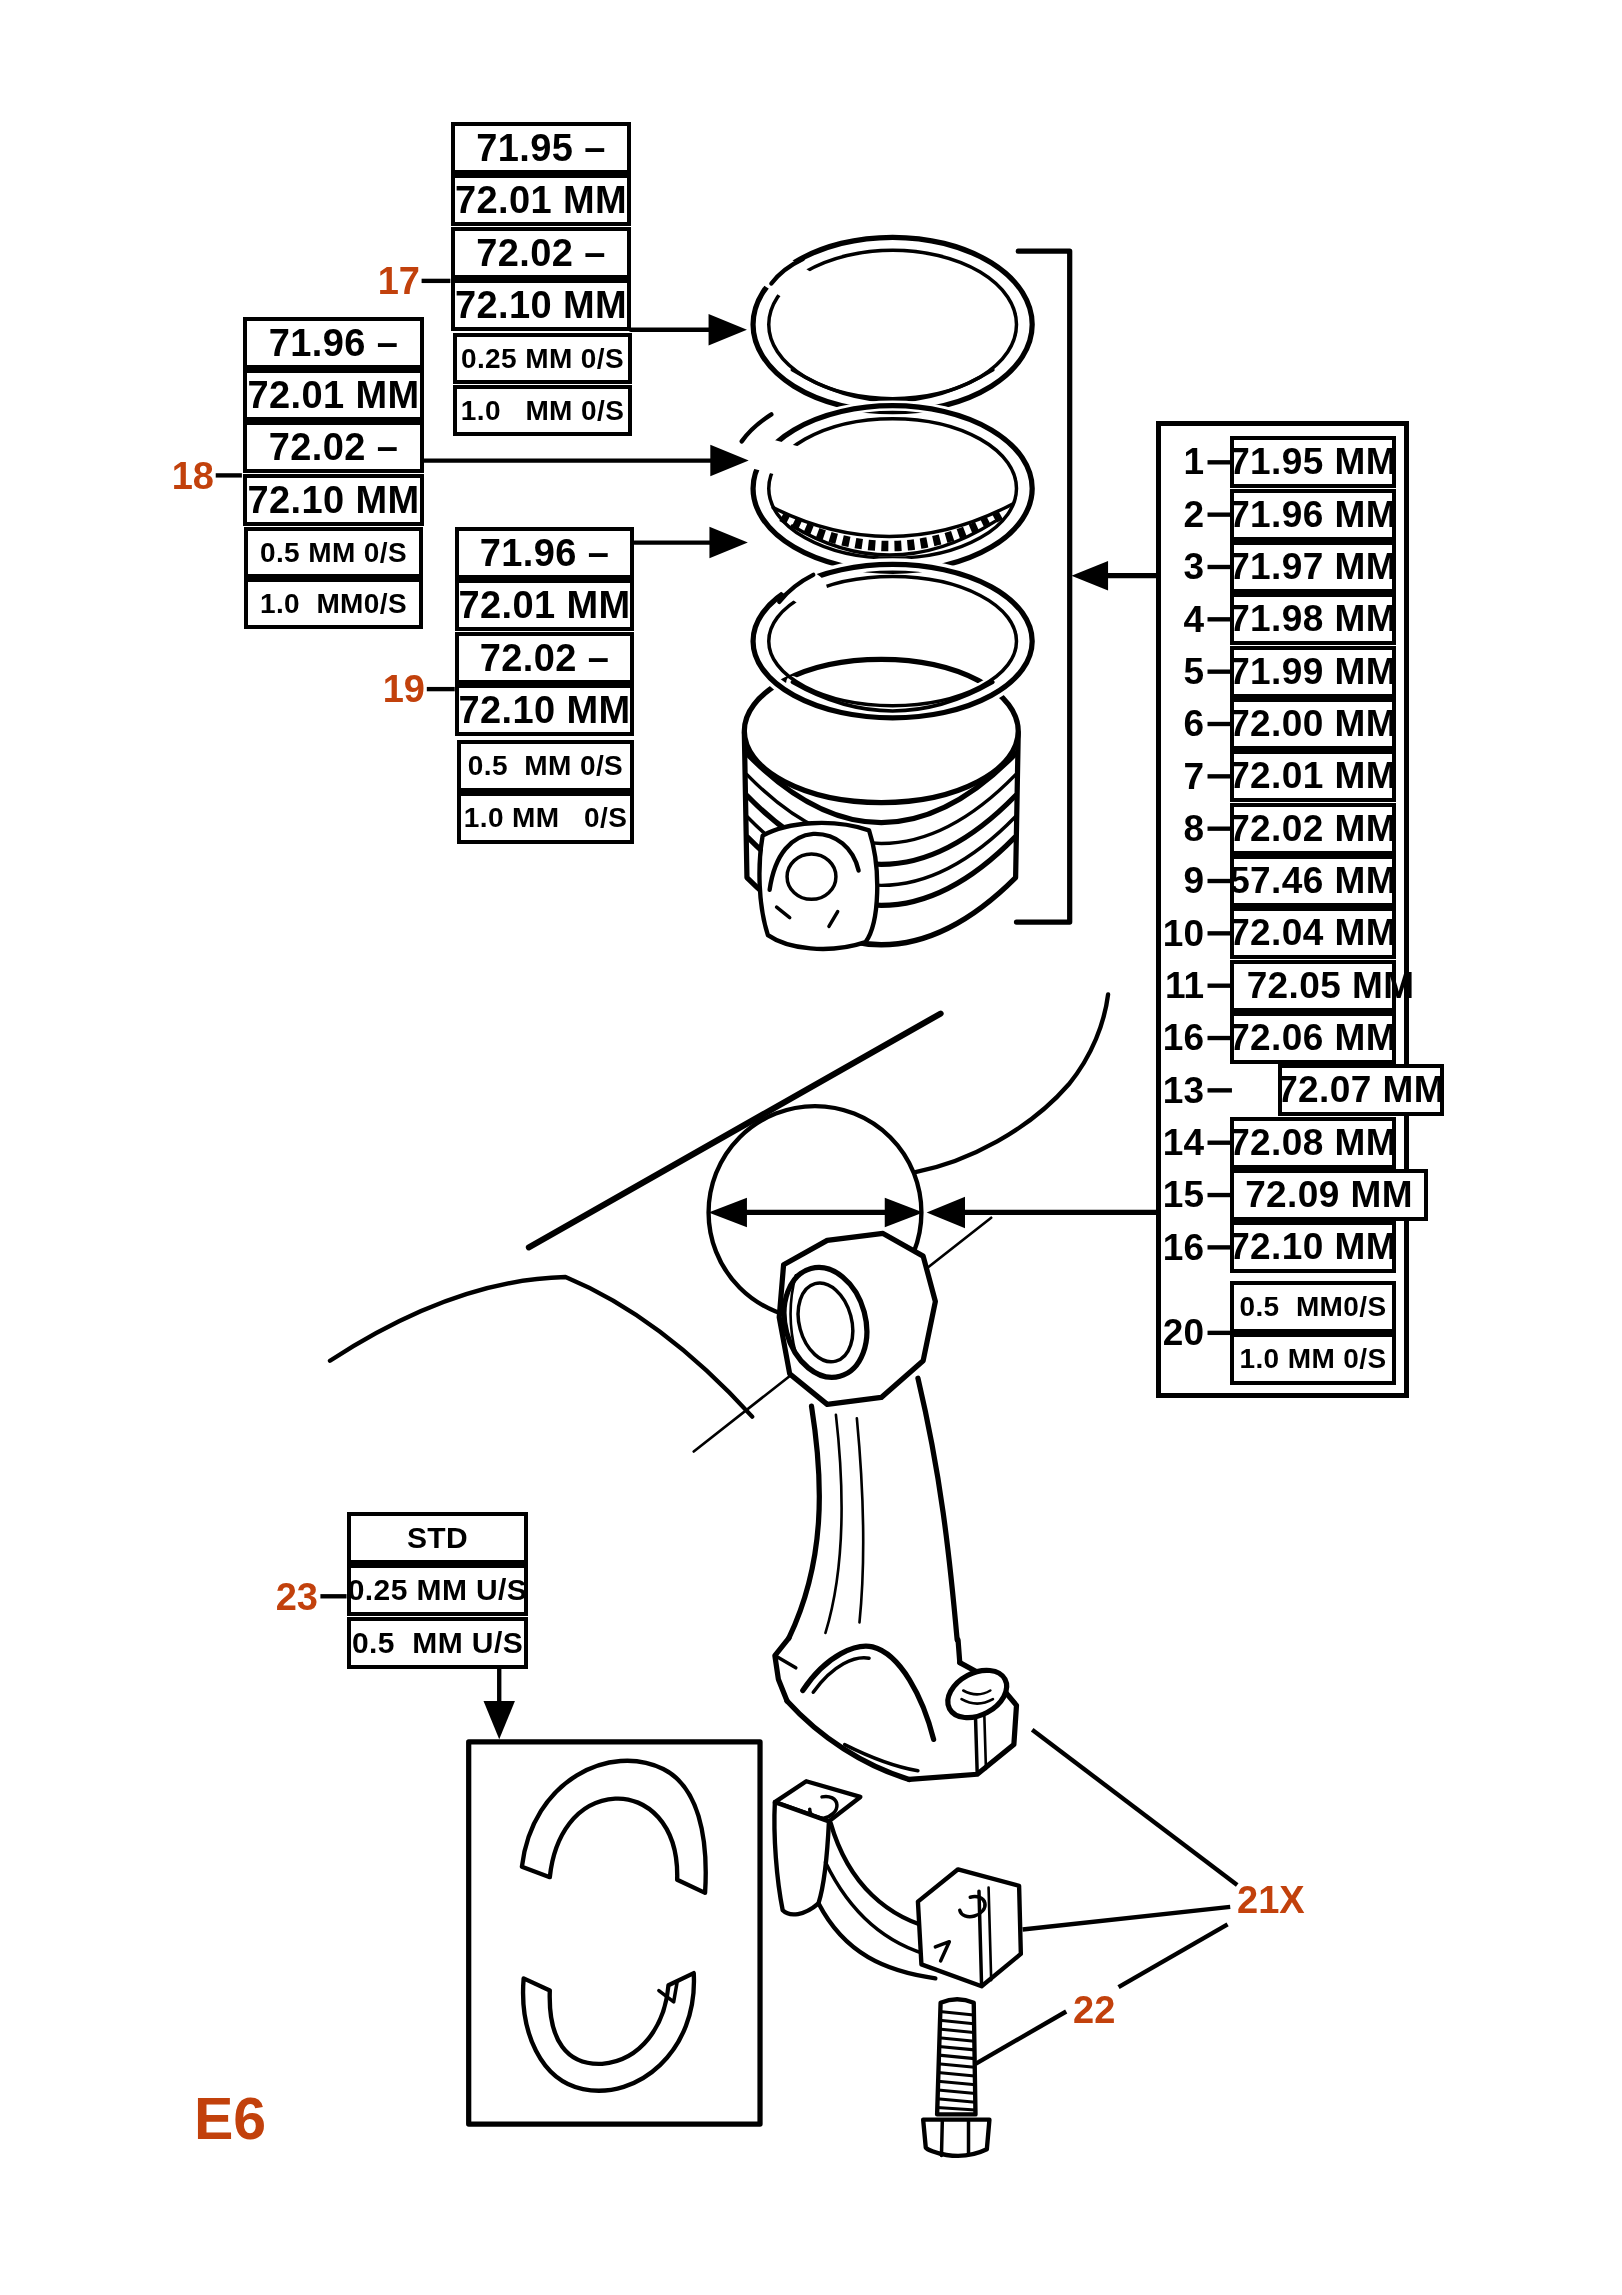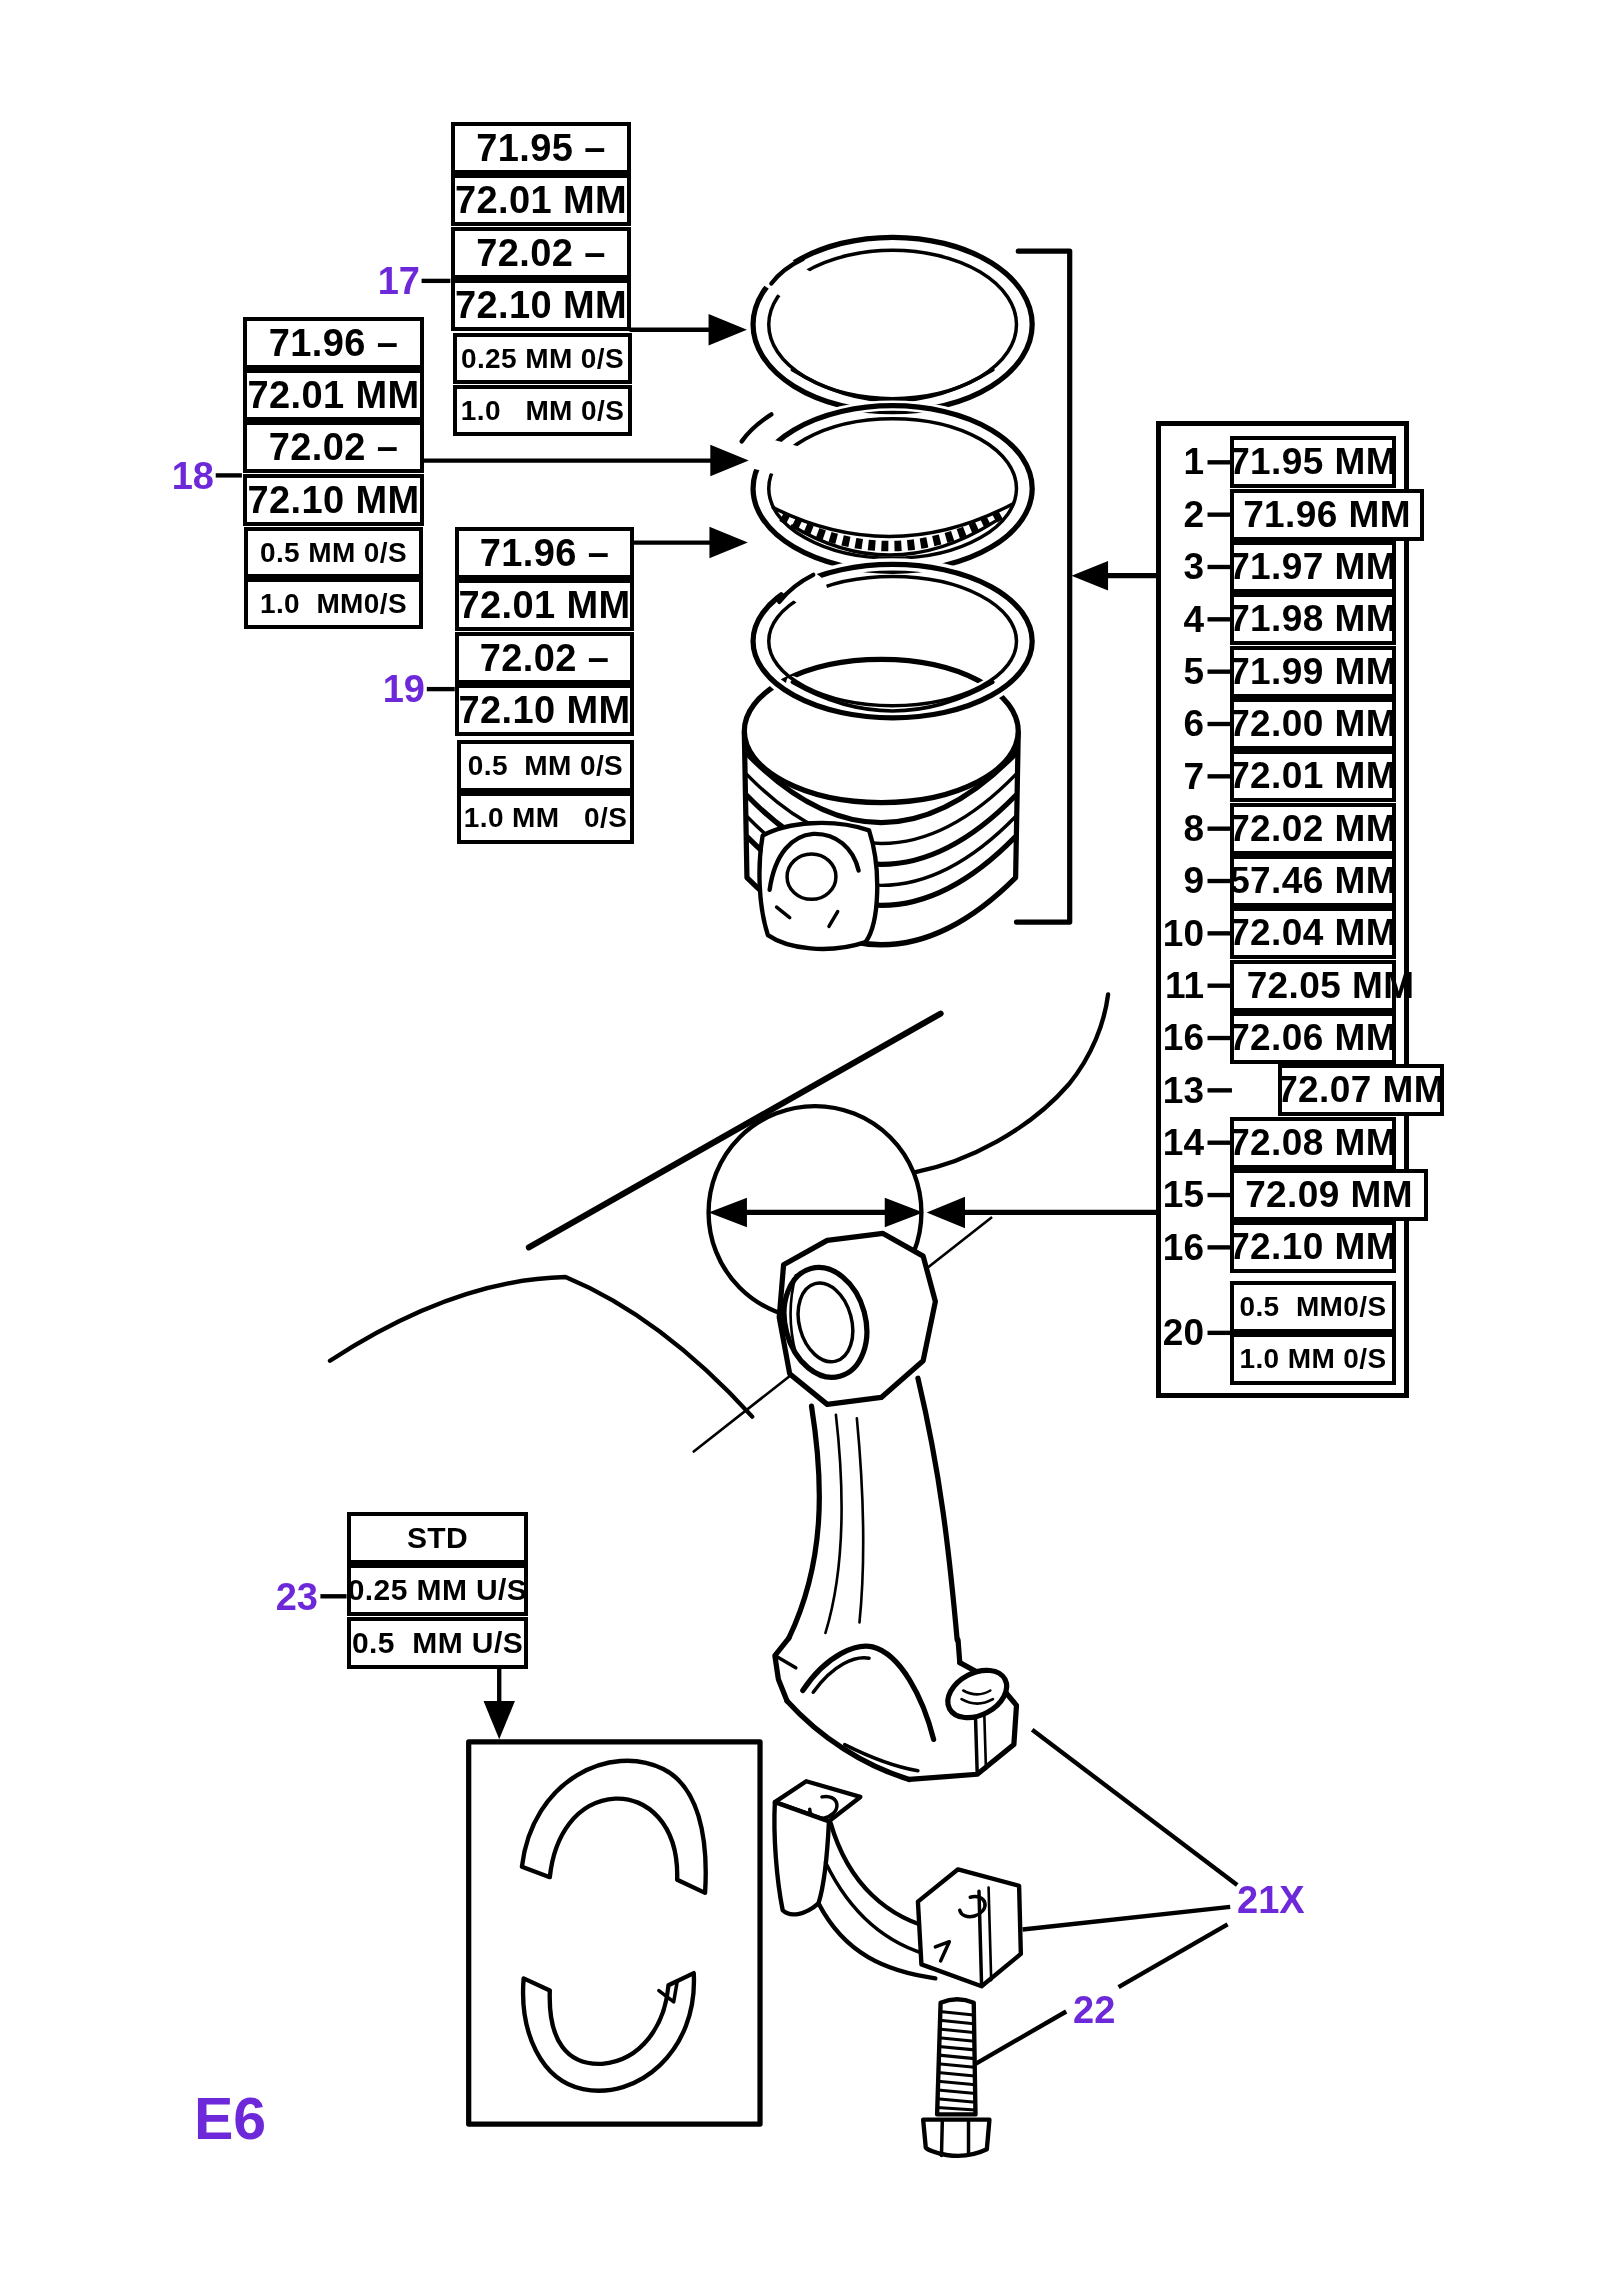--- a/index.html
+++ b/index.html
@@ -3,21 +3,21 @@
 <meta charset="utf-8">
 <style>
   html,body{margin:0;padding:0;background:#fff;}
   #canvas{position:relative;width:1623px;height:2295px;background:#fff;overflow:hidden;
           font-family:"Liberation Sans",sans-serif;color:#000;}
   #art{position:absolute;left:0;top:0;width:1623px;height:2295px;}
   .cell{position:absolute;box-sizing:border-box;border:4.4px solid #000;background:#fff;
         display:flex;align-items:center;justify-content:center;font-weight:700;
         white-space:pre;color:#000;letter-spacing:0.4px;}
   .f44{font-size:38px;} .f42{font-size:37px;} .f32{font-size:28px;} .f34{font-size:30px;}
-  .callout{position:absolute;font-weight:700;font-size:38px;color:#6d28d9;line-height:44px;}
+  .callout{position:absolute;font-weight:700;font-size:38px;color:#c2410c;line-height:44px;}
   .rt{text-align:right;}
   .obox{position:absolute;box-sizing:border-box;border:5.2px solid #000;background:transparent;}
   .num{position:absolute;width:87px;height:42px;line-height:42px;text-align:right;
        font-weight:700;font-size:37px;color:#000;}
 </style>
 </head>
 <body>
 
 <div id="canvas">
 
@@ -245,21 +245,21 @@
 <div class="num" style="left:1117px;top:913px;">10</div>
 <div class="num" style="left:1117px;top:965px;">11</div>
 <div class="num" style="left:1117px;top:1017px;">16</div>
 <div class="num" style="left:1117px;top:1070px;">13</div>
 <div class="num" style="left:1117px;top:1122px;">14</div>
 <div class="num" style="left:1117px;top:1174px;">15</div>
 <div class="num" style="left:1117px;top:1227px;">16</div>
 <div class="num" style="left:1117px;top:1312px;">20</div>
 
 <div class="cell f42" style="left:1230px;top:436px;width:166px;height:52px;">71.95 MM</div>
-<div class="cell f42" style="left:1230px;top:489px;width:194px;height:52px;">71.96 MM</div>
+<div class="cell f42" style="left:1230px;top:489px;width:166px;height:52px;">71.96 MM</div>
 <div class="cell f42" style="left:1230px;top:541px;width:166px;height:52px;">71.97 MM</div>
 <div class="cell f42" style="left:1230px;top:593px;width:166px;height:52px;">71.98 MM</div>
 <div class="cell f42" style="left:1230px;top:646px;width:166px;height:52px;">71.99 MM</div>
 <div class="cell f42" style="left:1230px;top:698px;width:166px;height:52px;">72.00 MM</div>
 <div class="cell f42" style="left:1230px;top:750px;width:166px;height:52px;">72.01 MM</div>
 <div class="cell f42" style="left:1230px;top:803px;width:166px;height:52px;">72.02 MM</div>
 <div class="cell f42" style="left:1230px;top:855px;width:166px;height:52px;">57.46 MM</div>
 <div class="cell f42" style="left:1230px;top:907px;width:166px;height:52px;">72.04 MM</div>
 <div class="cell f42" style="left:1230px;top:960px;width:166px;height:52px;padding-left:35px;">72.05 MM</div>
 <div class="cell f42" style="left:1230px;top:1012px;width:166px;height:52px;">72.06 MM</div>

